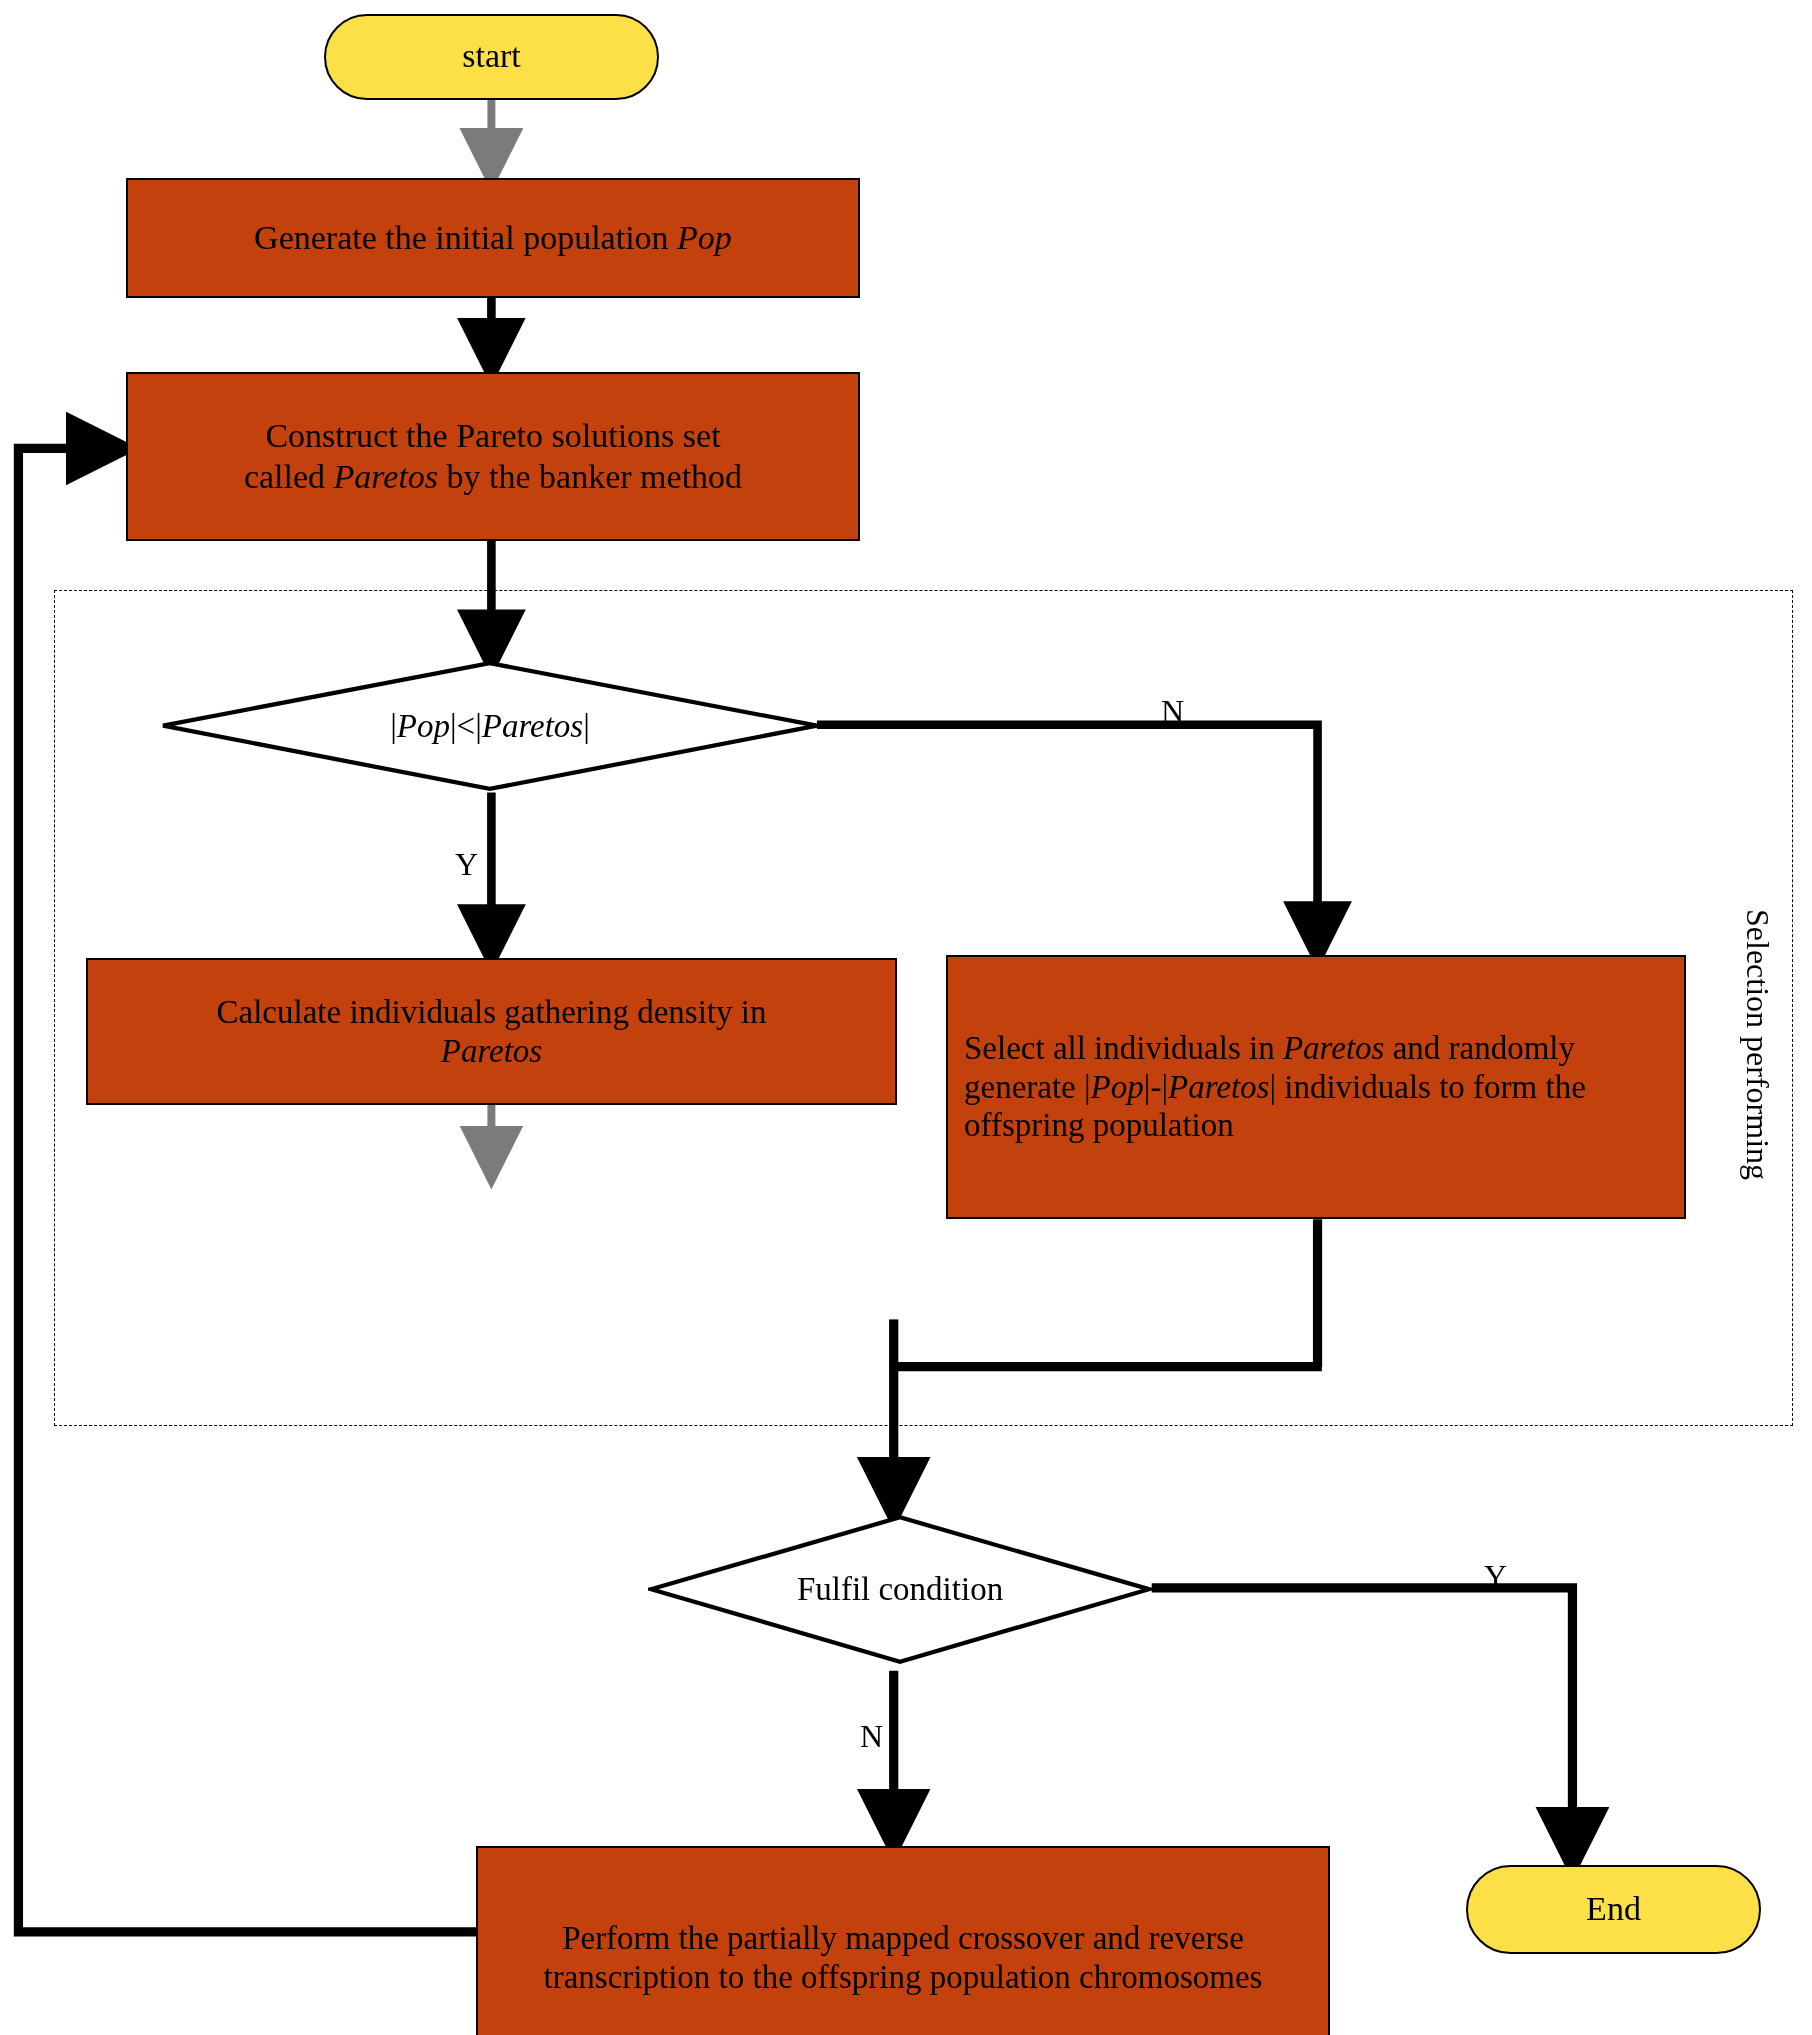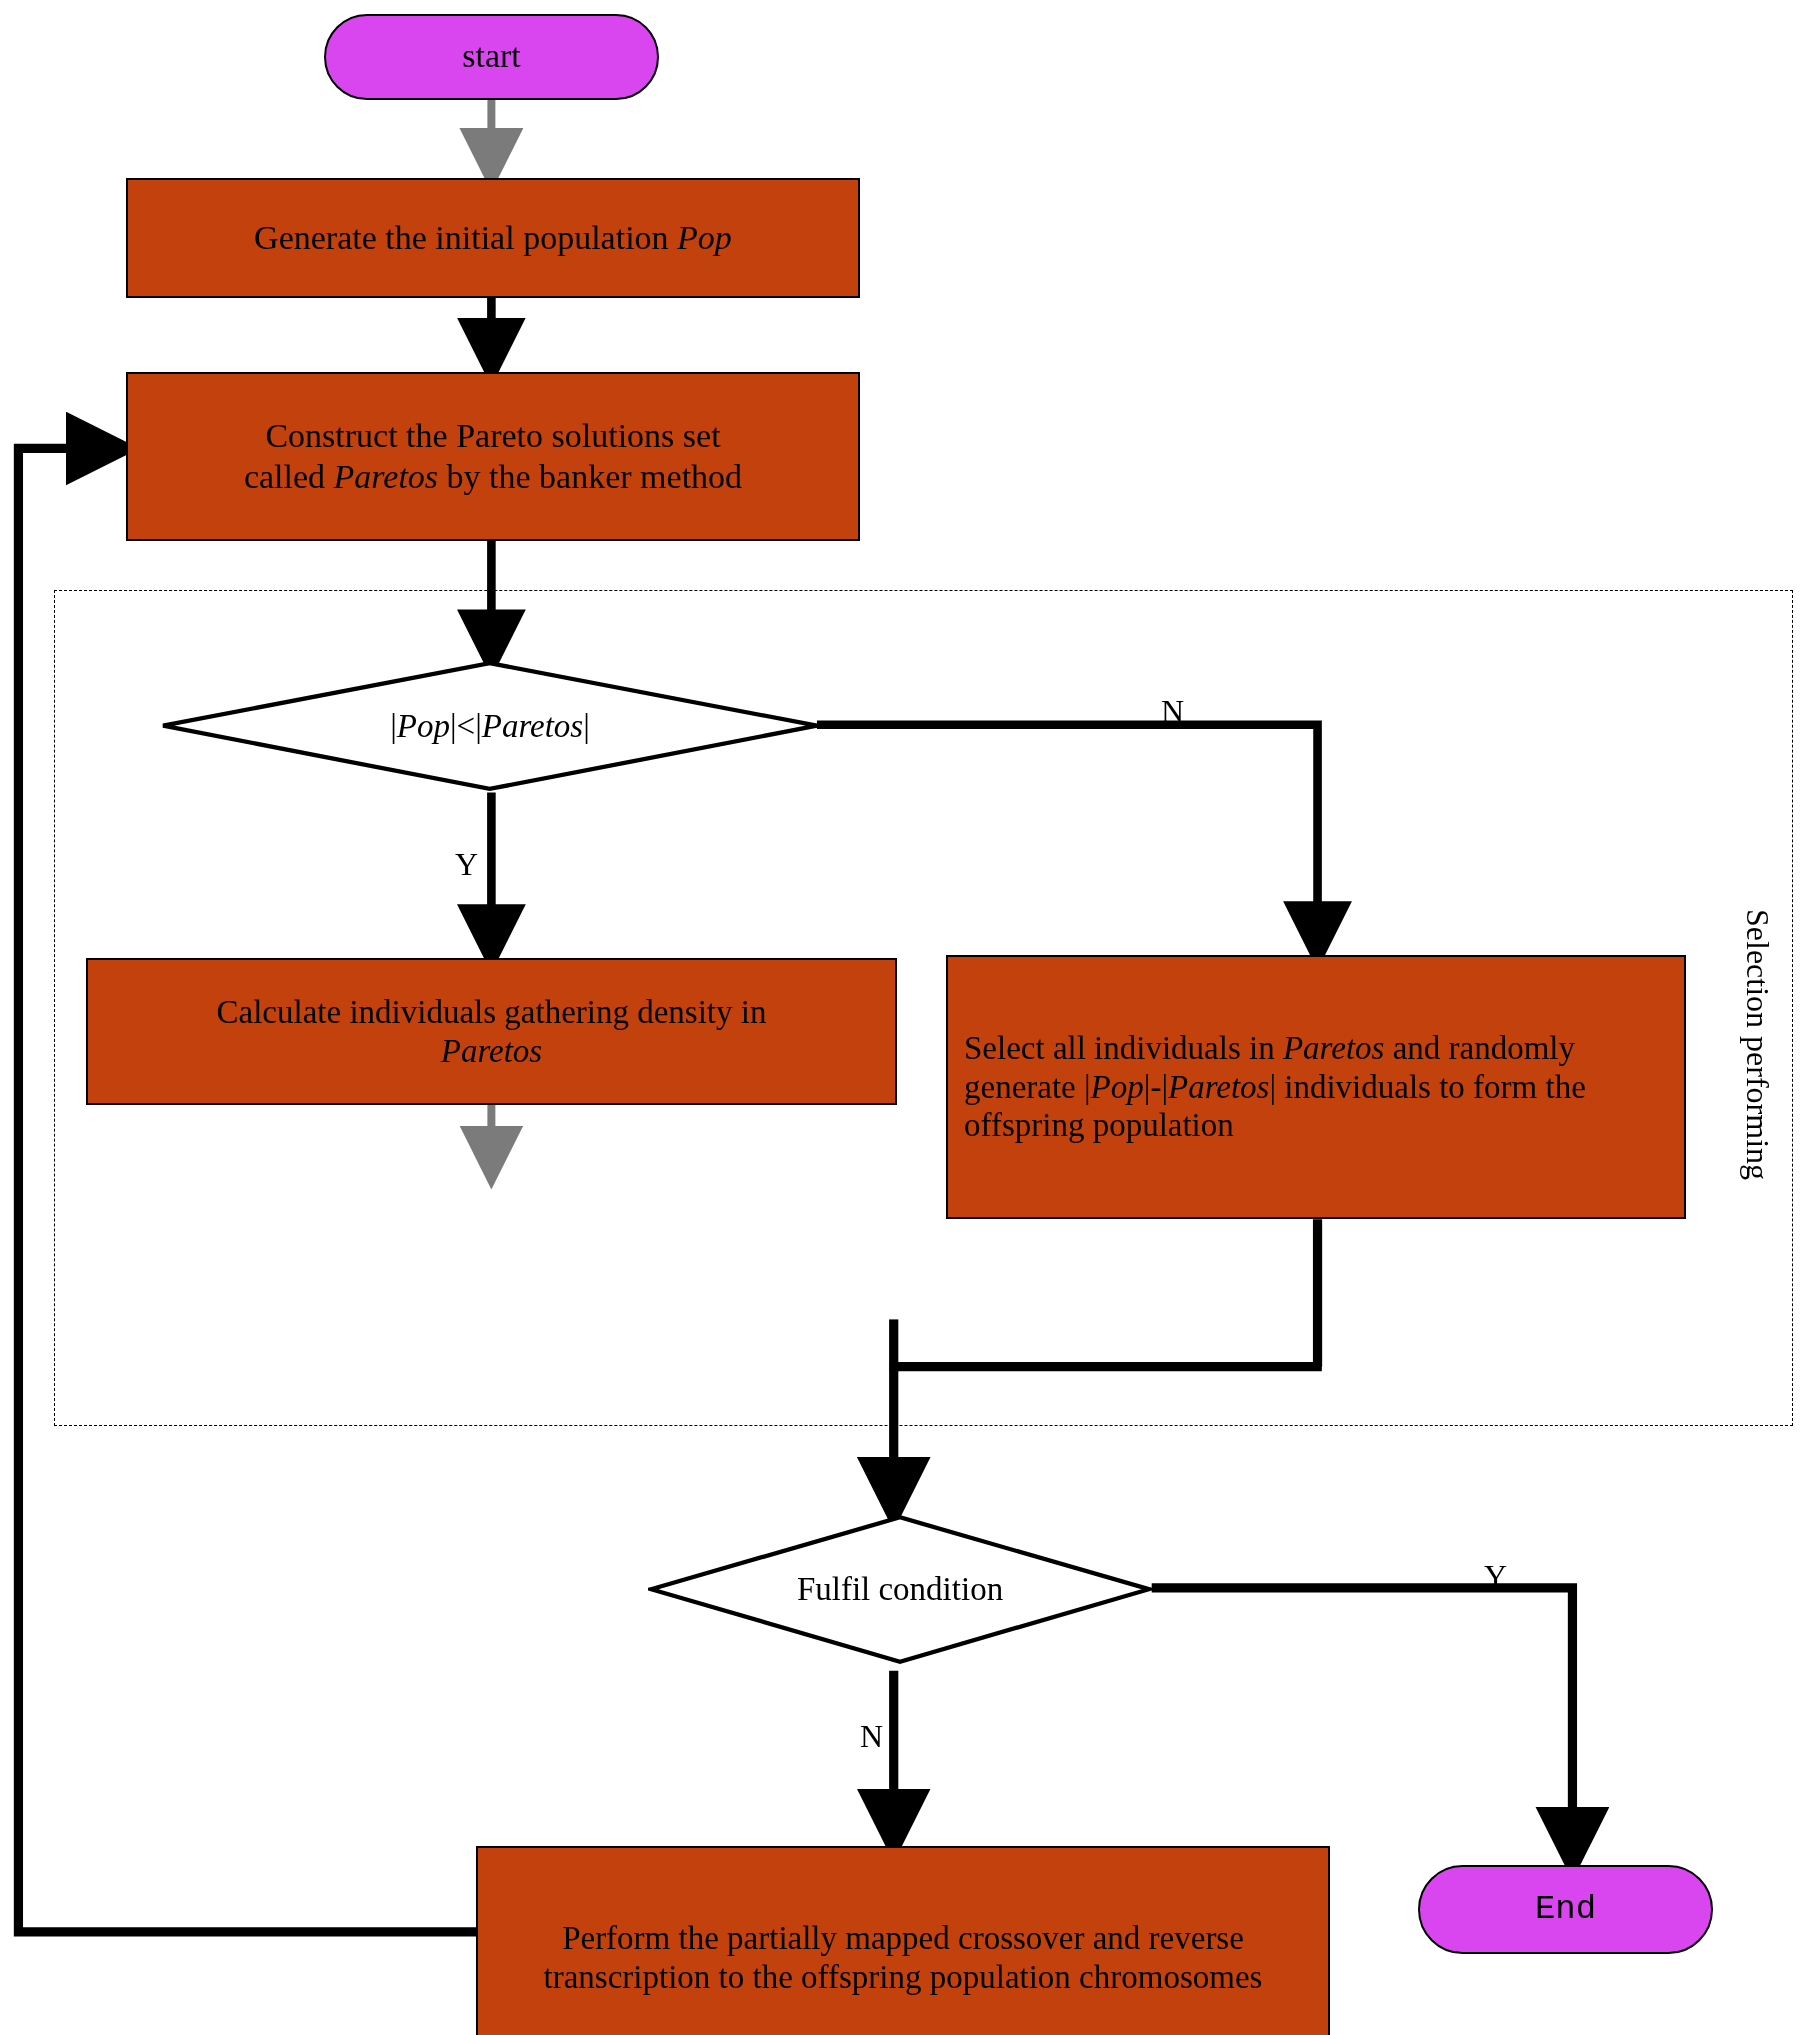--- a/index.html
+++ b/index.html
@@ -32,21 +32,21 @@
     text-align: center;
     color: #000000;
     line-height: 1.18;
   }
   .rect {
     border: 2.5px solid #000000;
     background: #c2410c;
   }
   .terminal {
     border: 2.5px solid #000000;
-    background: #d946ef;
+    background: #fde047;
     border-radius: 74px;
   }
   .diamond-wrap {
     position: absolute;
     background: transparent;
   }
   .diamond-wrap svg {
     position: absolute;
     left: 0;
     top: 0;
@@ -220,18 +220,18 @@
   </div>
 
   <div class="edge-label" style="left:1484px; top:1560px;">Y</div>
 
   <div class="edge-label" style="left:860px; top:1720px;">N</div>
 
   <div class="node rect f54" style="left:476px; top:1846px; width:854px; height:224px;">
     <span class="txt">Perform the partially mapped crossover and reverse transcription to the offspring population chromosomes</span>
   </div>
 
-  <div class="node terminal f56" style="left:1418px; top:1865px; width:295px; height:89px;font-family:Liberation Mono, monospace;">
+  <div class="node terminal f56" style="left:1466px; top:1865px; width:295px; height:89px;">
     <span class="txt">End</span>
   </div>
 
 </div>
 
 
 </body></html>

